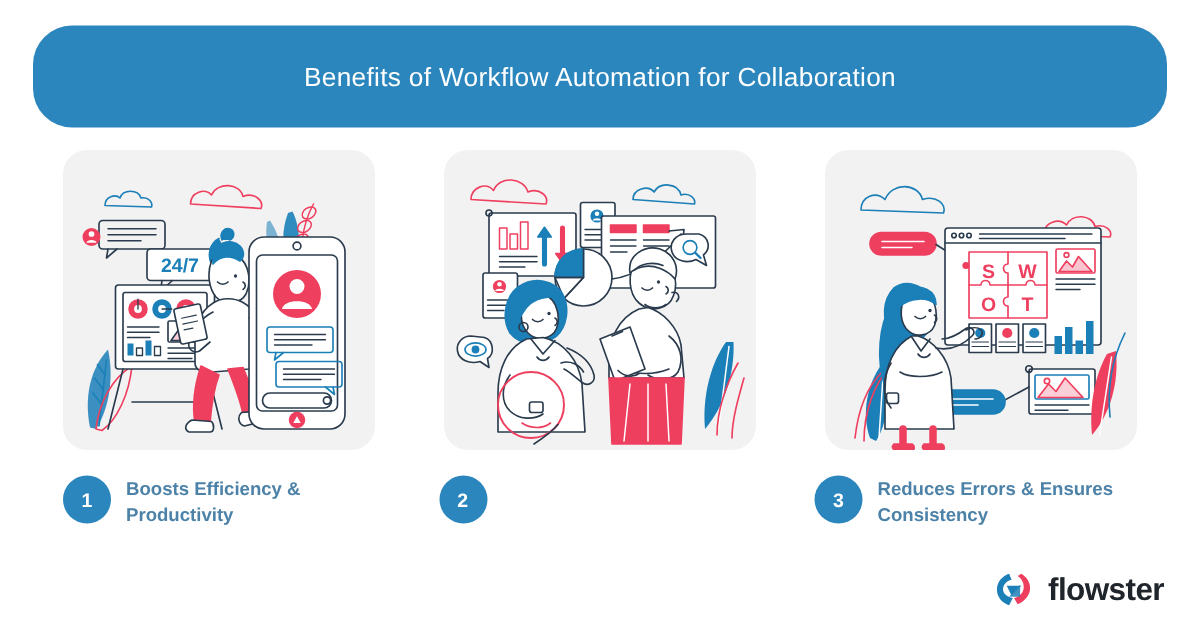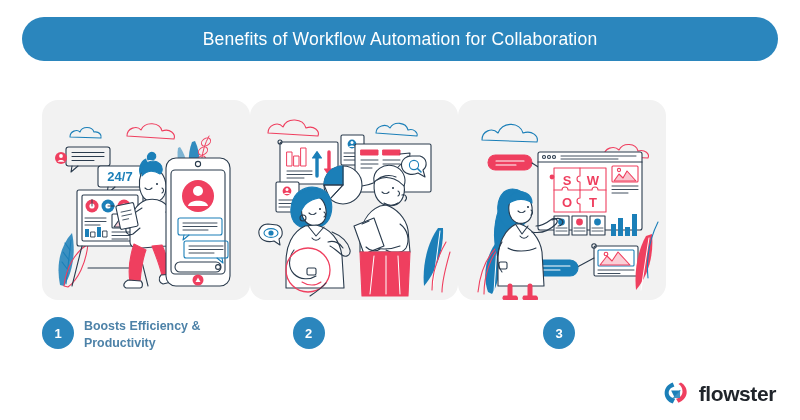--- a/index.html
+++ b/index.html
@@ -15,21 +15,21 @@
     font-family: "Liberation Sans", sans-serif;
     -webkit-font-smoothing: antialiased;
   }
 
   
   #header-banner {
     position: absolute;
     left: 22px;
     top: 17px;
     width: 756px;
-    height: 44px;
+    height: 68px;
     background: #2b86bd;
     border-radius: 26px;
     display: flex;
     align-items: center;
     justify-content: center;
   }
   #header-title {
     color: #ffffff;
     font-size: 17.5px;
     font-weight: 400;
@@ -39,20 +39,21 @@
   }
 
   
   #cards-row {
     position: absolute;
     left: 42px;
     top: 100px;
     width: 716px;
     height: 200px;
     display: flex;
+    justify-content: space-between;
   }
   .illus-card {
     width: 208px;
     height: 200px;
     background: #f2f2f2;
     border-radius: 16px;
     position: relative;
     overflow: hidden;
   }
   .illus-card svg {
@@ -512,20 +513,21 @@
     <div class="num-badge">1</div>
     <div class="caption-text">Boosts Efficiency &amp; Productivity</div>
   </div>
 
   <div class="caption-block">
     <div class="num-badge">2</div>
   </div>
 
   <div class="caption-block">
     <div class="num-badge">3</div>
+    <div class="caption-text">Reduces Errors &amp; Ensures Consistency</div>
   </div>
 
 </div>
 
 <div id="logo">
   <svg id="logo-mark" viewBox="0 0 32 32" xmlns="http://www.w3.org/2000/svg">
     <path d="M22 3 C27 6 30 11 29 17 C28 22 24 26 19 28 L16 23 C20 22 24 19 24 14 C24 10 22 7 19 5 Z" fill="#ef3f5f"></path>
     <path d="M12 3 C6 5 2 10 2 16 C2 22 6 27 12 29 L15 23 C10 22 7 19 7 16 C7 12 10 9 14 8 Z" fill="#1b7fb8"></path>
     <path d="M10 13 L22 13 L14 21 Z" fill="#1b7fb8"></path>
     <path d="M21 12 L21 22 L12 22 Z" fill="#2b86bd" opacity="0.9"></path>

